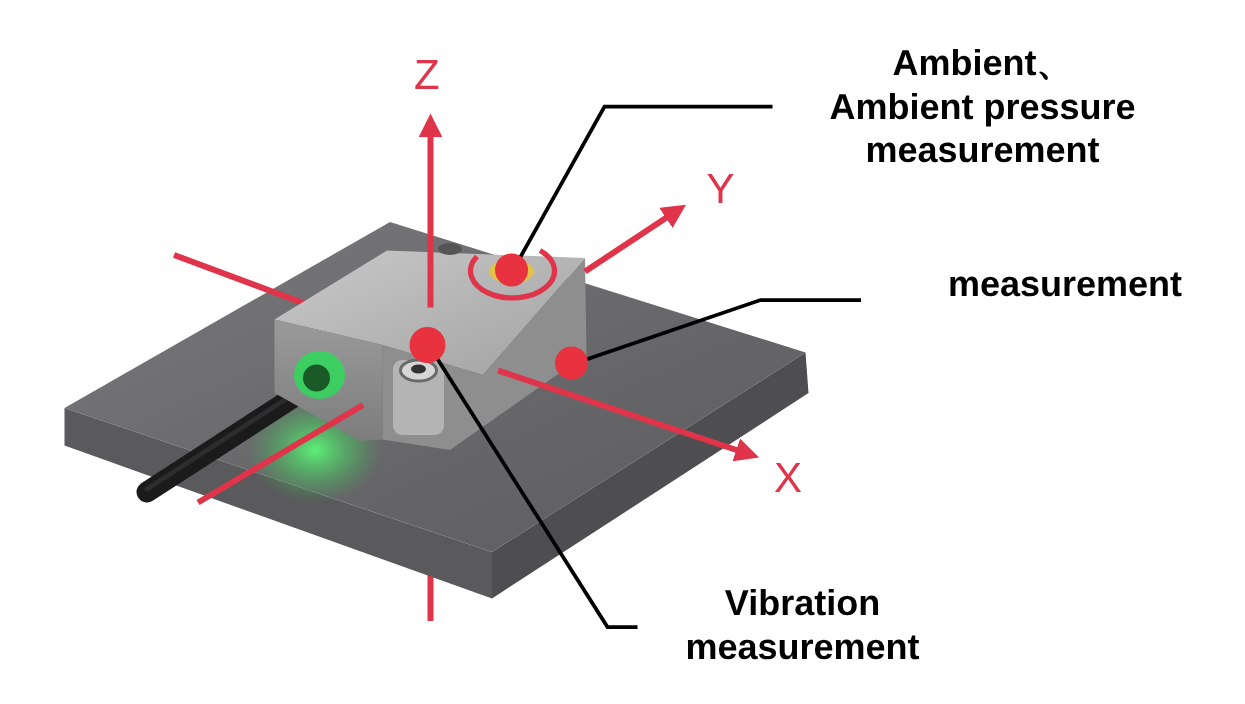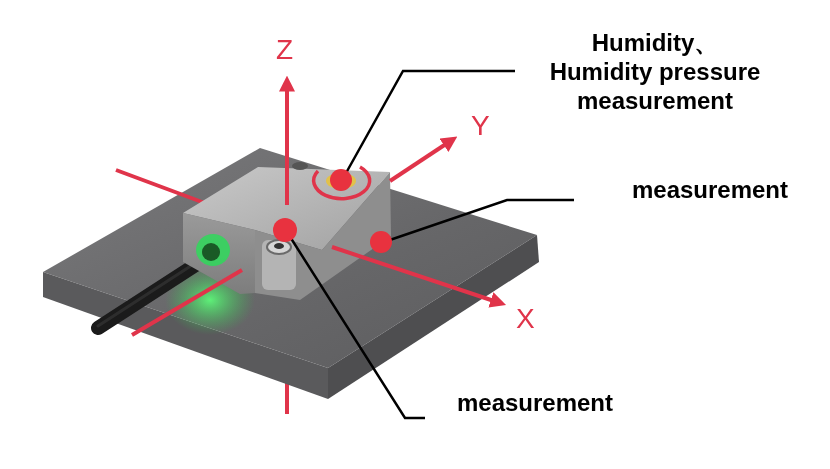--- a/index.html
+++ b/index.html
@@ -101,25 +101,26 @@
     <circle cx="341" cy="180" r="11" fill="#e8323f"></circle>
     <circle cx="285" cy="230" r="12" fill="#e8323f"></circle>
     <circle cx="381" cy="242" r="11" fill="#e8323f"></circle>
   </svg>
 
   <div class="axis-label" style="left:276px; top:36px;">Z</div>
   <div class="axis-label" style="left:471px; top:112px;">Y</div>
   <div class="axis-label" style="left:516px; top:305px;">X</div>
 
   <div class="label" style="left:520px; top:28px; width:270px;">
-    <div>Humidity、</div>
-    <div>Humidity pressure</div>
+    <div>Ambient、</div>
+    <div>Ambient pressure</div>
     <div>measurement</div>
   </div>
 
   <div class="label" style="left:600px; top:175px; width:220px;">
     <div>measurement</div>
   </div>
 
   <div class="label" style="left:430px; top:388px; width:210px;">
+    <div>Vibration</div>
     <div>measurement</div>
   </div>
 </div>
 
 </body></html>

